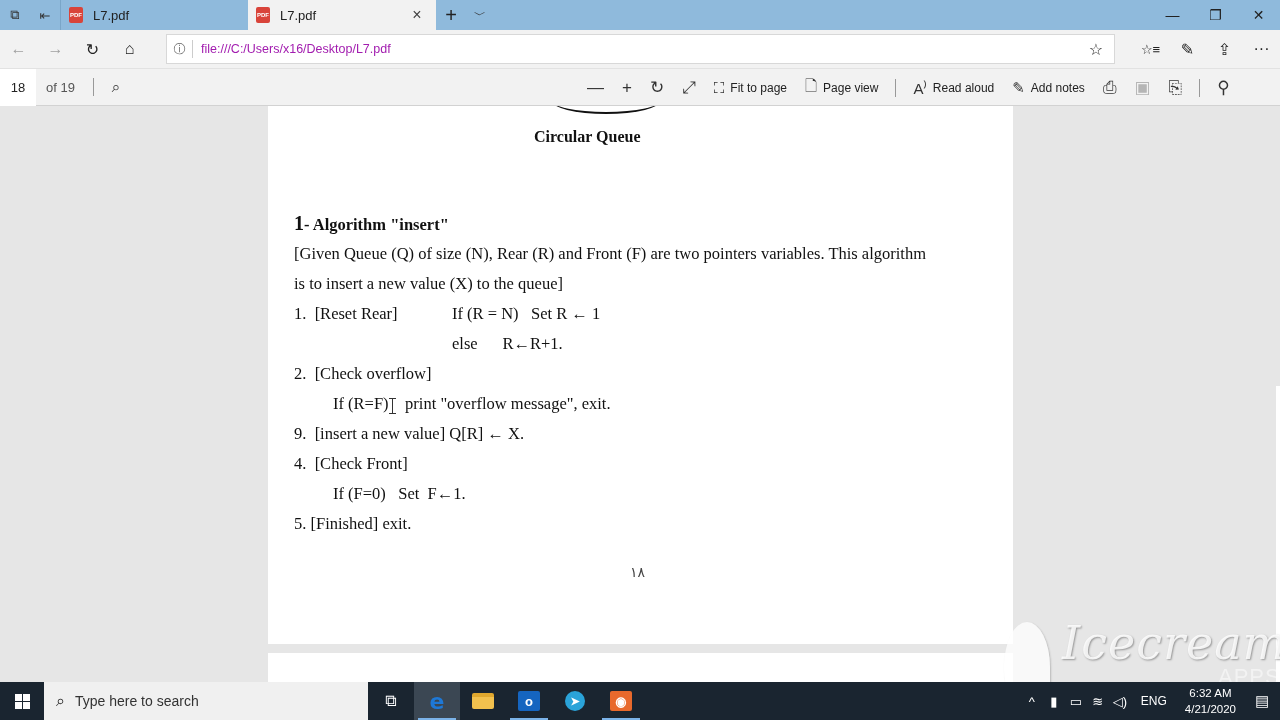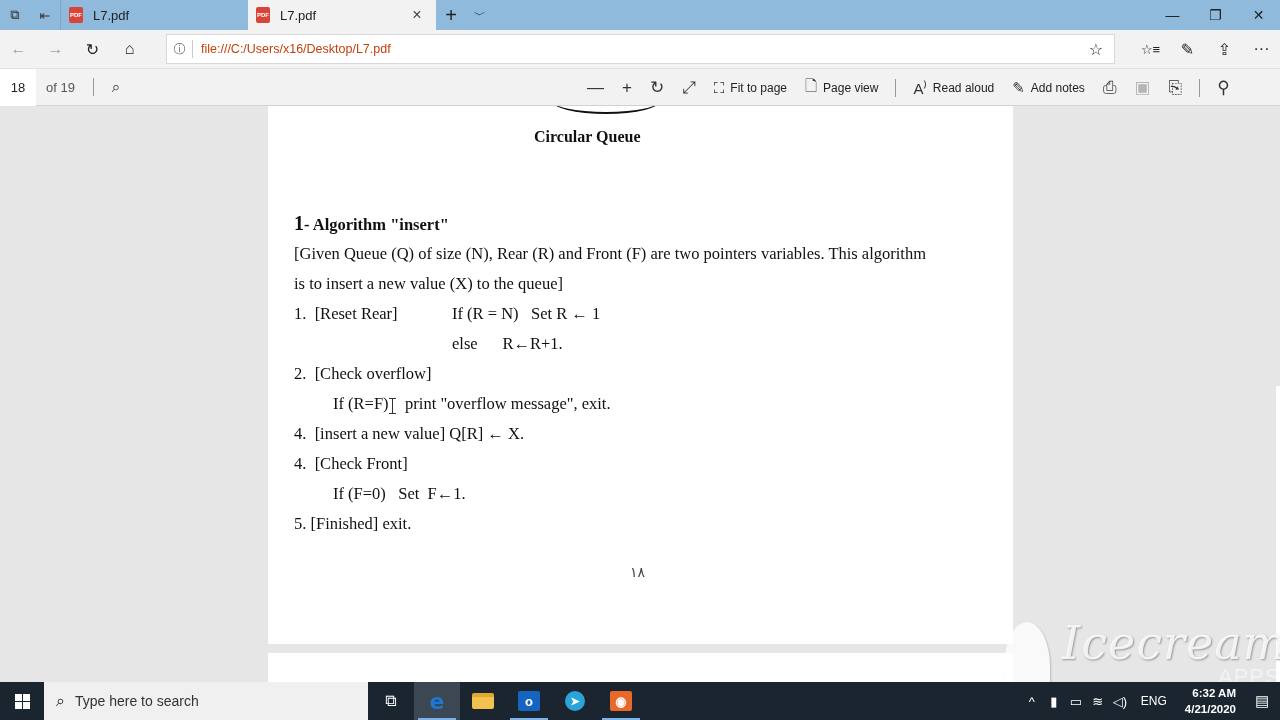--- a/index.html
+++ b/index.html
@@ -19,21 +19,21 @@
   .tab-more { width: 28px; display: flex; align-items: center; justify-content: center; font-size: 12px; color: #333; }
   .win-ctrls { margin-left: auto; display: flex; }
   .win-btn { width: 43px; height: 30px; display: flex; align-items: center; justify-content: center; font-size: 14px; color: #222; }
 
   
   .navbar { position: absolute; top: 30px; left: 0; width: 1280px; height: 38px; background: #f2f2f2; display: flex; align-items: center; }
   .nav-btn { width: 37px; height: 38px; display: flex; align-items: center; justify-content: center; font-size: 16px; color: #222; }
   .nav-btn.disabled { color: #a0a0a0; }
   .address { position: absolute; left: 166px; top: 4px; width: 949px; height: 30px; background: #fff; border: 1px solid #d8d8d8; display: flex; align-items: center; }
   .addr-info { width: 26px; text-align: center; color: #666; font-size: 12px; border-right: 1px solid #ccc; height: 18px; line-height: 18px; }
-  .addr-text { padding-left: 8px; font-size: 12.5px; color: #c2410c; flex: 1; }
+  .addr-text { padding-left: 8px; font-size: 12.5px; color: #a21caf; flex: 1; }
   .addr-star { width: 36px; text-align: center; font-size: 16px; color: #222; }
   .nav-right { position: absolute; right: 0; top: 0; height: 38px; display: flex; }
   .nav-right .nav-btn { width: 37px; }
 
   
   .pdfbar { position: absolute; top: 68px; left: 0; width: 1280px; height: 38px; background: #f2f2f2; border-top: 1px solid #e2e2e2; border-bottom: 1px solid #d2d2d2; display: flex; align-items: center; }
   .page-num { width: 36px; height: 37px; background: #fff; display: flex; align-items: center; justify-content: center; font-size: 13px; color: #222; }
   .page-of { padding: 0 10px; font-size: 13px; color: #555; }
   .vsep { width: 1px; height: 18px; background: #999; margin: 0 8px; }
   .pdf-search { width: 28px; text-align: center; font-size: 15px; color: #333; }
@@ -72,21 +72,21 @@
   .winlogo span { width: 7px; height: 7px; background: #fff; }
   .search-box { width: 324px; height: 38px; background: #f0f0f0; display: flex; align-items: center; padding-left: 12px; font-size: 14px; color: #333; }
   .search-box .ic { font-size: 16px; margin-right: 10px; color: #222; }
   .tk-app { width: 46px; height: 38px; display: flex; align-items: center; justify-content: center; position: relative; }
   .tk-app.active { background: #3b4753; }
   .tk-app.open::after { content: ""; position: absolute; left: 4px; right: 4px; bottom: 0; height: 2px; background: #7bb3e8; }
   .app-ic { width: 22px; height: 20px; border-radius: 2px; display: flex; align-items: center; justify-content: center; color: #fff; font-weight: bold; font-size: 13px; }
   .tray { margin-left: auto; display: flex; align-items: center; height: 38px; color: #fff; font-size: 12px; }
   .tray-ic { width: 22px; text-align: center; font-size: 13px; color: #fff; }
   .lang { padding: 0 10px; font-size: 12px; }
-  .clock { text-align: right; font-size: 11.5px; line-height: 16px; padding: 0 8px; font-weight: bold; }
+  .clock { text-align: center; font-size: 11.5px; line-height: 16px; padding: 0 8px; }
   .notif { width: 36px; text-align: center; font-size: 15px; }
 </style>
 </head>
 <body>
 
 <div class="tabbar">
   <div class="tb-icon">⧉</div>
   <div class="tb-icon">⇤</div>
   <div class="tab inactive">
     <span class="pdf-ic">PDF</span>
@@ -182,21 +182,21 @@
     <div class="ptext cap">Circular Queue</div>
     <div class="ptext h2"><span class="big">1</span><span>- Algorithm "insert"</span></div>
     <div class="ptext" style="left:26px;top:168px">is to insert a new value (X) to the queue]</div>
     <div class="ptext" style="left:26px;top:138px">[Given Queue (Q) of size (N), Rear (R) and Front (F) are two pointers variables. This algorithm</div>
 
     <div class="ptext" style="left:26px;top:198px">1.  [Reset Rear]</div>
     <div class="ptext" style="left:184px;top:198px">If (R = N)   Set R ← 1</div>
     <div class="ptext" style="left:184px;top:228px">else      R←R+1.</div>
     <div class="ptext" style="left:26px;top:258px">2.  [Check overflow]</div>
     <div class="ptext" style="left:65px;top:288px">If (R=F)    print "overflow message", exit.</div>
-    <div class="ptext" style="left:26px;top:318px">4.  [insert a new value] Q[R] ← X.</div>
+    <div class="ptext" style="left:26px;top:318px">9.  [insert a new value] Q[R] ← X.</div>
     <div class="ptext" style="left:26px;top:348px">4.  [Check Front]</div>
     <div class="ptext" style="left:65px;top:378px">If (F=0)   Set  F←1.</div>
     <div class="ptext" style="left:26px;top:408px">5. [Finished] exit.</div>
 
     <div class="ptext pgnum">١٨</div>
     <div class="cursor"></div>
   </div>
   <div class="page2"></div>
   <div class="scroll-marker"></div>
 </div>

